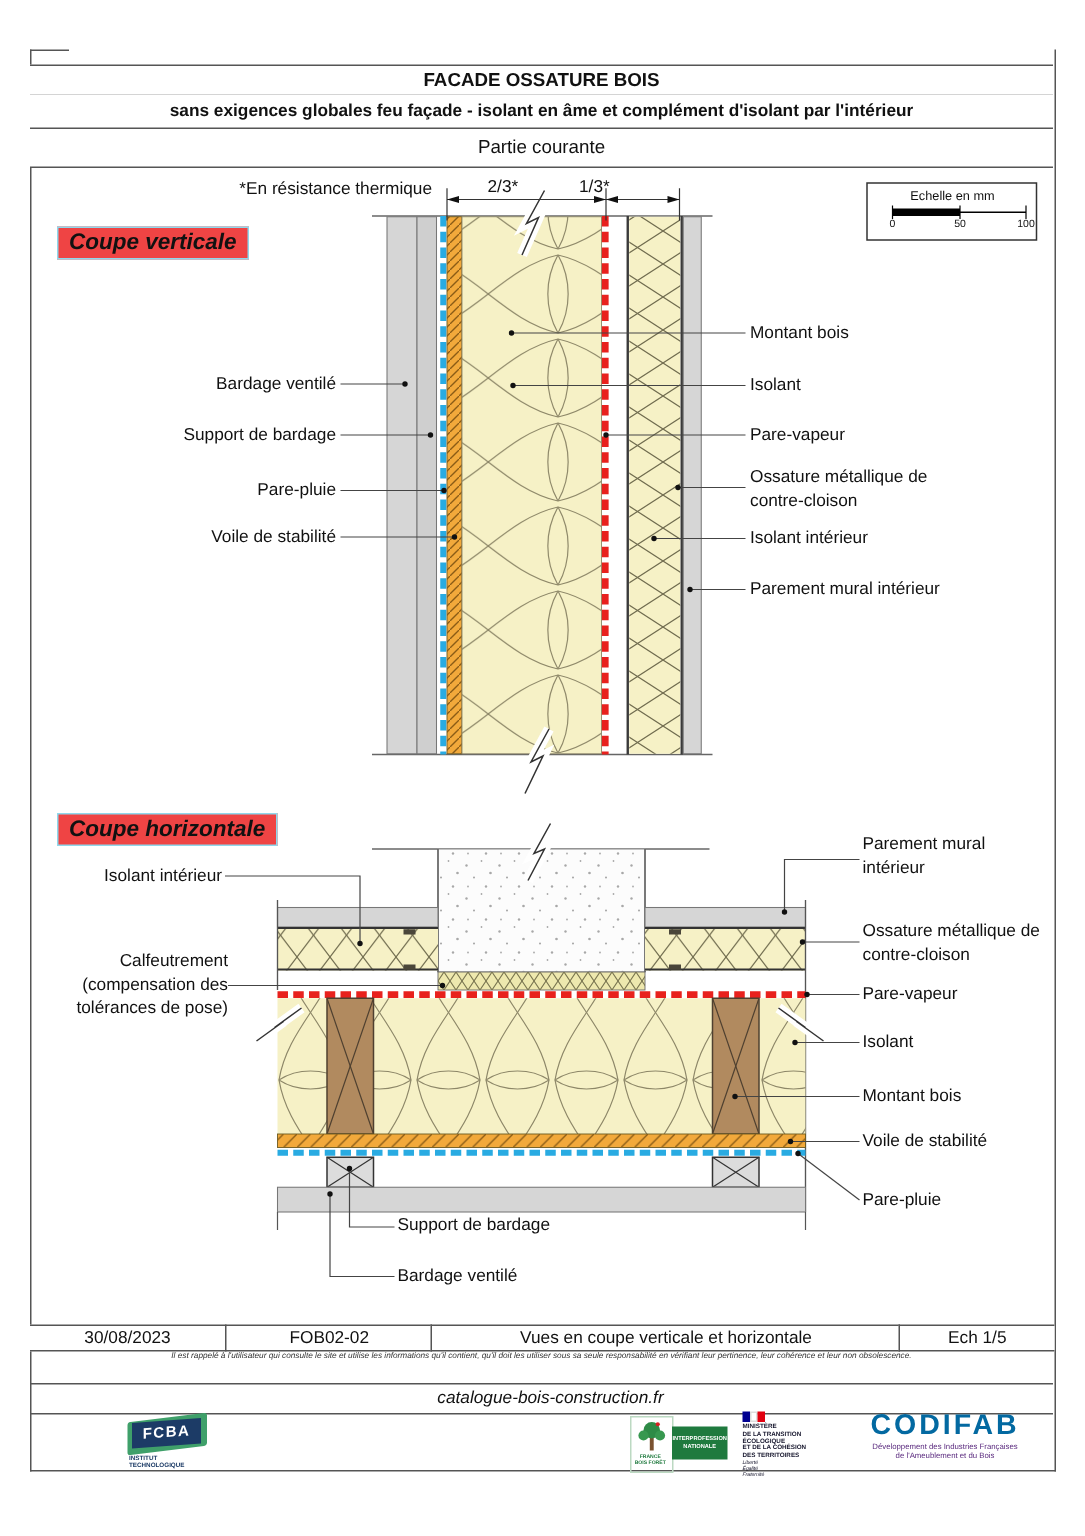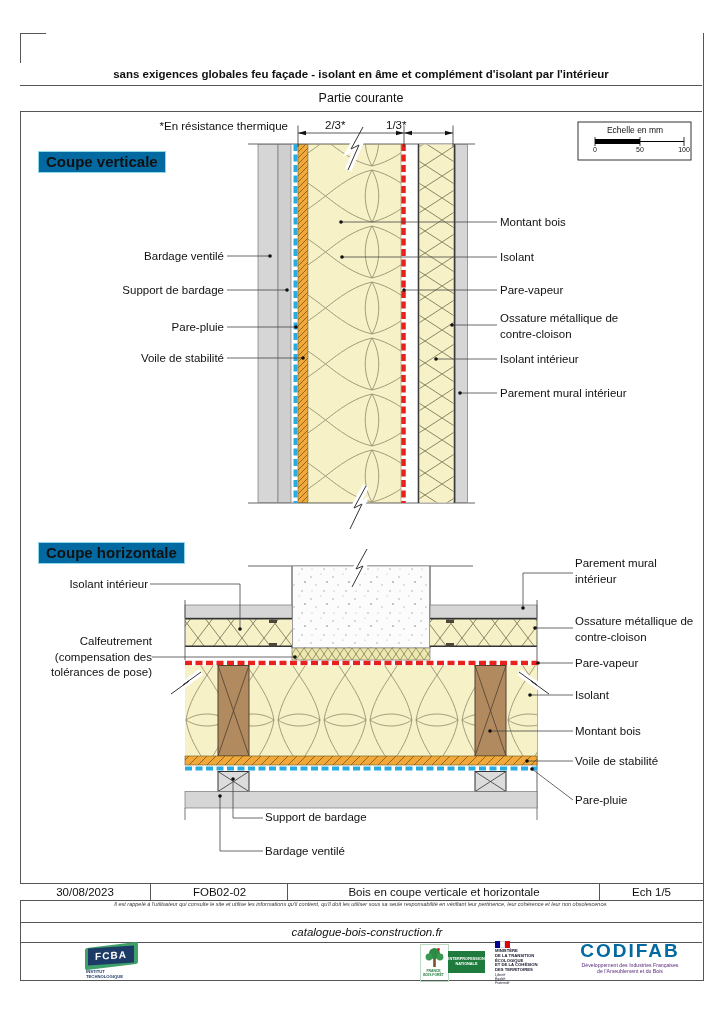--- a/index.html
+++ b/index.html
@@ -11,22 +11,22 @@
   .tick{left:20px;top:33px;width:26px;height:0;border-top:1px solid #555;}
   .hrow{left:20px;width:682px;border-bottom:1px solid #555;text-align:center;background:#fff;}
   .hrow.first{border-top:1px solid #555;}
   .ht{font-weight:bold;font-size:12.5px;line-height:19px;}
   .hs{font-weight:bold;font-size:11.5px;line-height:22px;}
   .hv{font-size:12.5px;line-height:25px;}
   .lbl{position:absolute;font-size:11.5px;line-height:14px;white-space:nowrap;}
   .lbl.r{text-align:right;}
   .lbl.wrap{white-space:normal;line-height:15.5px;}
   .lbl.c{text-align:left;}
-  .sec-title{position:absolute;border:1px solid #8fd8ec;background:#0369a1;padding:1px 7px 2px;
-             font-weight:bold;font-size:15px;white-space:nowrap;}
+  .sec-title{position:absolute;border:1px solid #8fd8ec;background:#ef4444;padding:1px 7px 2px;
+             font-weight:bold;font-style:italic;font-size:15px;white-space:nowrap;}
   .draw{position:absolute;left:0;top:0;pointer-events:none;}
   .scale-lbl{position:absolute;font-size:8.5px;text-align:center;}
   .scale-num{position:absolute;font-size:7px;text-align:center;}
   .ft-cell{position:absolute;top:883px;height:16px;border-top:1px solid #555;border-bottom:1px solid #555;
            font-size:11.5px;line-height:16px;text-align:center;background:#fff;}
   .ft-div{border-left:1px solid #555;}
   .disc{left:25px;top:901px;width:672px;text-align:center;font-size:5.5px;font-style:italic;color:#333;}
   .hline{border-top:1px solid #555;height:0;}
   .site{left:20px;top:926px;width:694px;text-align:center;font-size:11.5px;font-style:italic;}
   .pre{white-space:pre-line;}
@@ -49,20 +49,21 @@
   .codifab-tag{font-size:5.2px;line-height:6px;color:#5a2a7e;margin-top:1px;}
 </style>
 </head>
 <body>
 
 <div class="page">
 
   <div class="abs frame"></div>
   <div class="abs tick"></div>
 
+  <div class="abs hrow first ht" style="top:43px;height:19px;">FACADE OSSATURE BOIS</div>
   <div class="abs hrow hs" style="top:63px;height:22px;">sans exigences globales feu façade - isolant en âme et complément d'isolant par l'intérieur</div>
   <div class="abs hrow hv" style="top:86px;height:25px;">Partie courante</div>
 
   <svg class="draw" width="723" height="1024" viewBox="0 0 723 1024">
     <defs>
       <pattern id="waveV" width="93" height="56" patternUnits="userSpaceOnUse">
         <g fill="none" stroke="#8d8768" stroke-width="0.8">
           <path d="M0,2 C36,10 57,46 93,54"></path>
           <path d="M93,2 C57,10 36,46 0,54"></path>
           <path d="M0,2 C9,18 9,38 0,54"></path>
@@ -324,21 +325,21 @@
   <div class="lbl" style="left:575px;top:656px;">Pare-vapeur</div>
   <div class="lbl" style="left:575px;top:688px;">Isolant</div>
   <div class="lbl" style="left:575px;top:724px;">Montant bois</div>
   <div class="lbl" style="left:575px;top:754px;">Voile de stabilité</div>
   <div class="lbl" style="left:575px;top:793px;">Pare-pluie</div>
   <div class="lbl" style="left:265px;top:810px;">Support de bardage</div>
   <div class="lbl" style="left:265px;top:844px;">Bardage ventilé</div>
 
   <div class="ft-cell" style="left:20px;width:130px;">30/08/2023</div>
   <div class="ft-cell ft-div" style="left:150px;width:137px;">FOB02-02</div>
-  <div class="ft-cell ft-div" style="left:287px;width:312px;">Bois en coupe verticale et horizontale</div>
+  <div class="ft-cell ft-div" style="left:287px;width:312px;">Vues en coupe verticale et horizontale</div>
   <div class="ft-cell ft-div" style="left:599px;width:103px;text-align:center;">Ech 1/5</div>
 
   <div class="abs disc">Il est rappelé à l'utilisateur qui consulte le site et utilise les informations qu'il contient, qu'il doit les utiliser sous sa seule responsabilité en vérifiant leur pertinence, leur cohérence et leur non obsolescence.</div>
   <div class="abs hline" style="left:20px;top:922px;width:682px;"></div>
   <div class="abs site">catalogue-bois-construction.fr</div>
   <div class="abs hline" style="left:20px;top:942px;width:682px;"></div>
 
   <div class="abs fcba-ribbon"></div>
   <div class="abs fcba-flag">
     <span>FCBA</span>

